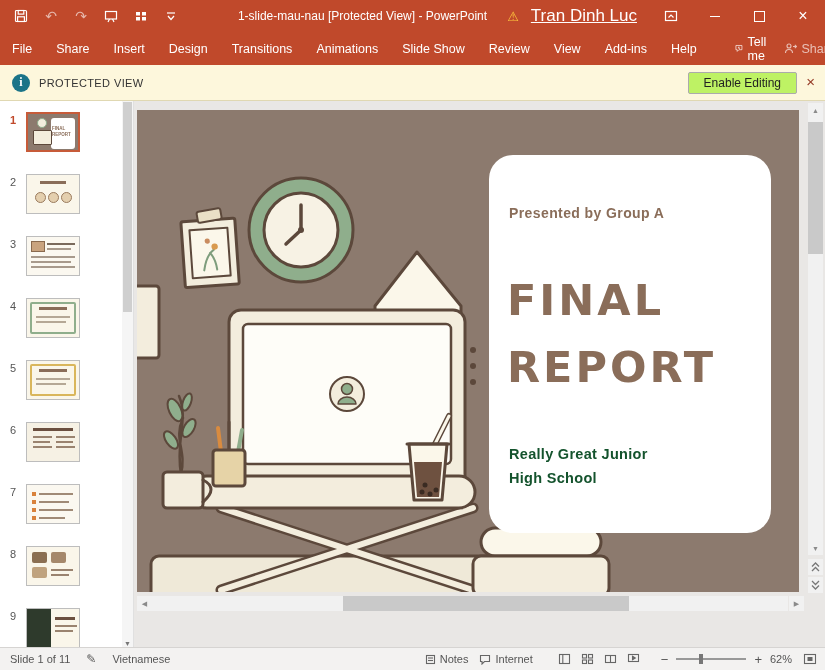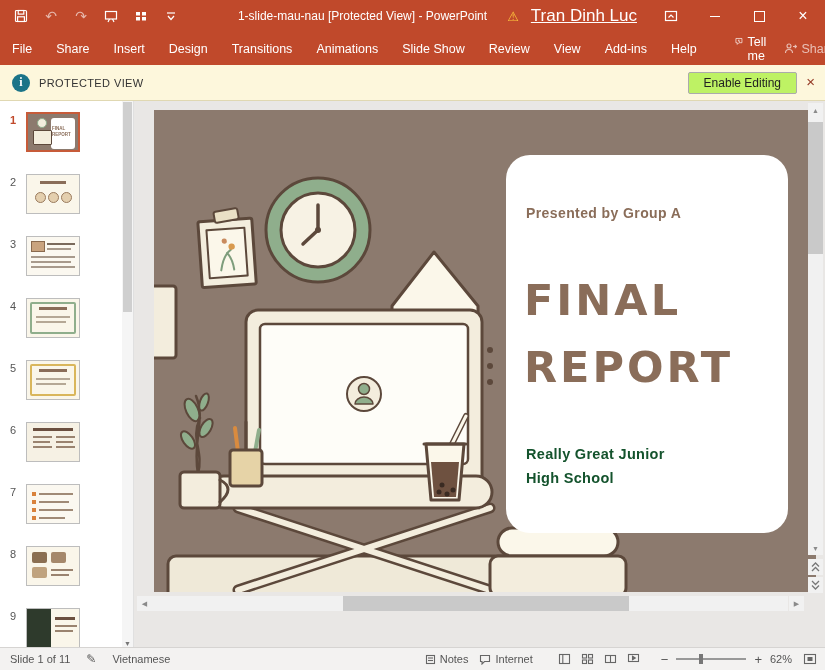--- a/index.html
+++ b/index.html
@@ -17,21 +17,21 @@
   .tb-right{margin-left:auto;display:flex;align-items:center;height:100%;}
   .tb-user{display:flex;align-items:center;gap:6px;font-size:17px;padding:0 12px;height:100%;text-decoration:underline;}
   .win-btn{width:44px;height:100%;display:flex;align-items:center;justify-content:center;font-size:14px;}
   .min-glyph{display:block;width:10px;height:1px;background:#fff;}
   .max-glyph{display:block;width:9px;height:9px;border:1px solid #fff;}
 
   
   .ribbon{position:absolute;left:0;top:32px;width:100%;height:33px;background:#C0492B;
           display:flex;align-items:center;color:#fff;font-size:12.5px;z-index:9;}
   .tab{padding:0 12px;height:100%;display:flex;align-items:center;white-space:nowrap;}
-  .tellme{display:flex;align-items:flex-start;gap:5px;padding:0 12px;margin-left:14px;}
+  .tellme{display:flex;align-items:center;gap:5px;padding:0 12px;margin-left:14px;}
   .share{display:flex;align-items:center;gap:5px;margin-left:auto;padding-right:16px;color:rgba(255,255,255,.65);}
 
   
   .banner{position:absolute;left:0;top:65px;width:100%;height:35px;background:#FDF7DC;
           border-bottom:1px solid #E0D8B2;display:flex;align-items:center;z-index:8;}
   .pv-icon{width:18px;height:18px;border-radius:50%;background:#1B7488;color:#fff;font-size:12px;
            font-weight:bold;display:flex;align-items:center;justify-content:center;margin-left:12px;font-family:"Liberation Serif",serif;}
   .pv-label{font-size:11px;color:#333;letter-spacing:.4px;margin-left:9px;white-space:nowrap;}
   .pv-msg{font-size:11px;color:#3b3b3b;margin-left:16px;max-width:520px;line-height:1.25;}
   .pv-btn{margin-left:auto;margin-right:28px;background:#bef264;border:1px solid #ABABAB;border-radius:2px;
@@ -105,21 +105,21 @@
   .v8 .l1{left:24px;top:22px;width:22px;height:2px;background:#9a836f;}
   .v8 .l2{left:24px;top:27px;width:18px;height:2px;background:#9a836f;}
 
   .v9 .img{left:0;top:0;width:24px;height:40px;background:#2E3A2C;}
   .v9 .l1{left:28px;top:8px;width:20px;height:3px;background:#6b4f3f;}
   .v9 .l2{left:28px;top:16px;width:22px;height:2px;background:#9a836f;}
   .v9 .l3{left:28px;top:21px;width:18px;height:2px;background:#9a836f;}
 
   
   .sarea{flex:1;position:relative;background:#E9E7E5;overflow:hidden;}
-  .slide{position:absolute;left:20px;top:10px;width:662px;height:482px;background:#8C7A6E;overflow:hidden;}
+  .slide{position:absolute;left:3px;top:10px;width:662px;height:482px;background:#8C7A6E;overflow:hidden;}
   .illus{position:absolute;left:0;top:0;z-index:1;}
   .wpanel{position:absolute;left:352px;top:45px;width:282px;height:378px;background:#FFFFFF;border-radius:24px;z-index:2;}
   .presented{position:absolute;left:20px;top:50px;font-size:14px;letter-spacing:.4px;color:#8A6D59;font-weight:bold;}
   .bigtitle{position:absolute;left:18px;top:112px;font-family:"DejaVu Sans",sans-serif;font-weight:bold;
             font-size:43px;color:#8A6D59;letter-spacing:3px;line-height:1.55;}
   .subtitle{position:absolute;left:20px;top:288px;font-size:14.5px;color:#14532d;line-height:1.65;letter-spacing:.3px;font-weight:bold;}
 
   
   .sb-btn{position:absolute;display:flex;align-items:center;justify-content:center;background:#F1F1F1;color:#8A8A8A;font-size:7px;}
   .vs-up{right:2px;top:3px;width:15px;height:14px;}

